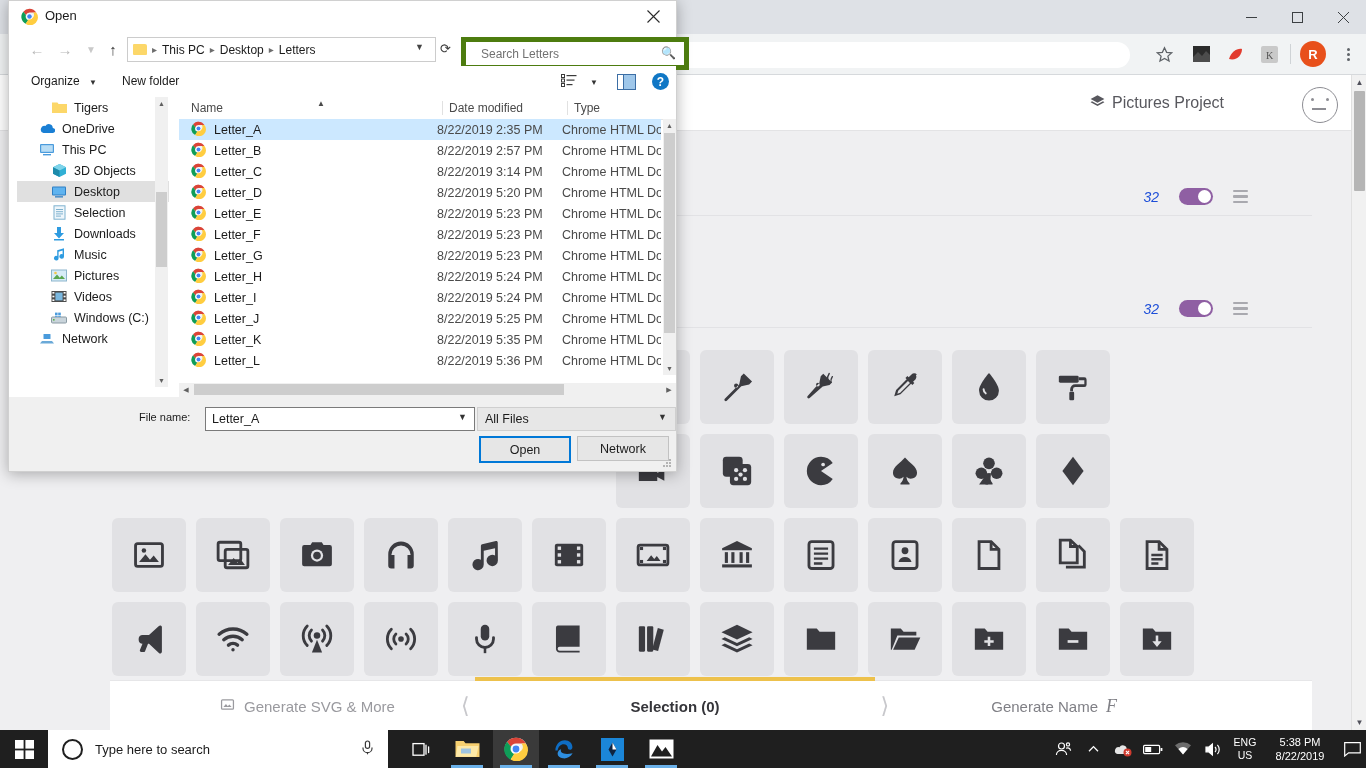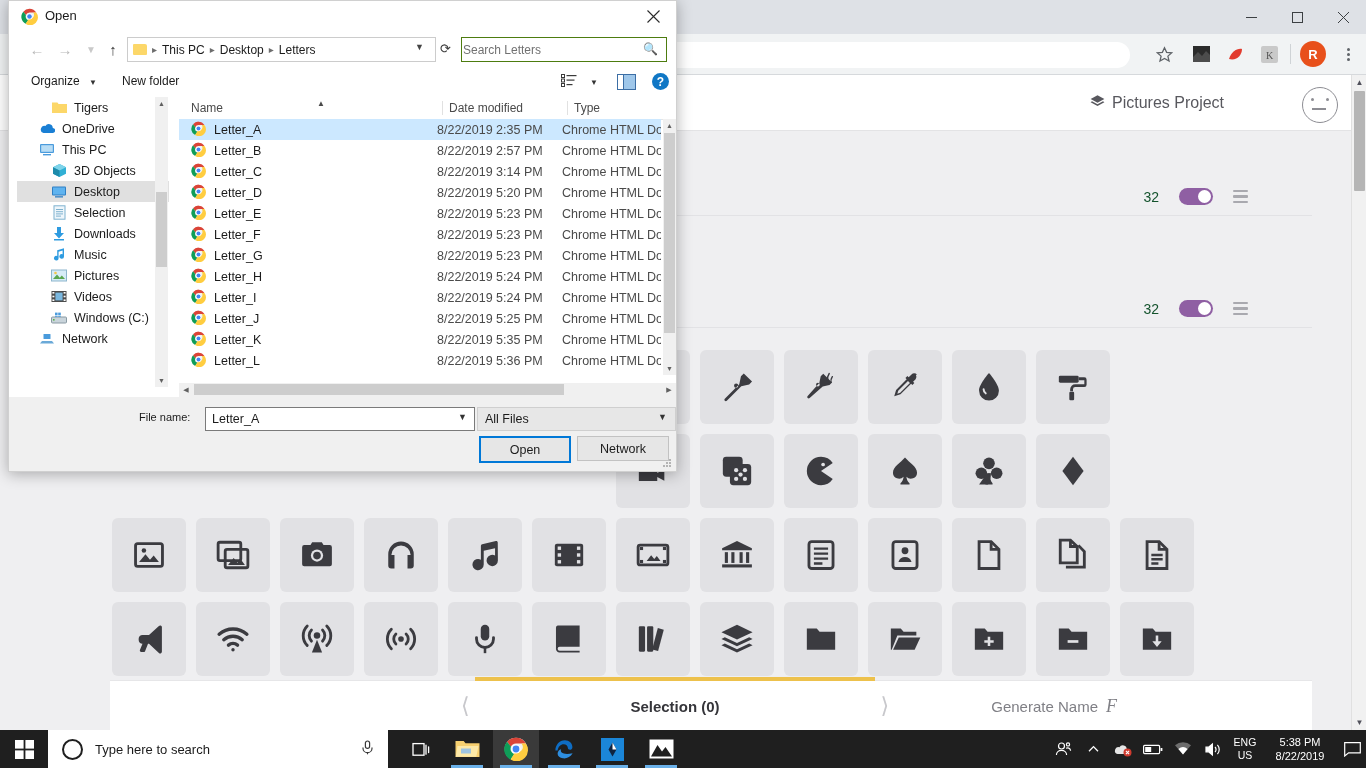--- a/index.html
+++ b/index.html
@@ -38,21 +38,21 @@
   .urbtn.on{background:#e8e8ea;color:#6f6f75;}
   #project-title{position:absolute;left:1090px;top:0;height:55px;display:flex;align-items:center;gap:7px;
                  color:#58585e;font-size:16px;}
   #layers-glyph{font-size:15px;color:#58585e;}
   #face-avatar{position:absolute;left:1302px;top:12px;width:34px;height:34px;border-radius:50%;border:1.6px solid #8d8d93;}
   #face-avatar .eye{position:absolute;top:10px;width:3px;height:3px;border-radius:50%;background:#8d8d93;}
   #face-avatar .eye.l{left:8px;} #face-avatar .eye.r{right:8px;}
   #face-avatar .mouth{position:absolute;left:9px;top:20px;width:14px;height:1.6px;background:#8d8d93;}
 
   .section-row{position:absolute;right:118px;display:flex;align-items:center;gap:20px;}
-  .sec-count{color:#14532d;font-size:14px;}
+  .sec-count{color:#1d4ed8;font-size:14px;font-style:italic;}
   .toggle{width:34px;height:17px;border-radius:9px;background:#8f5fa3;position:relative;}
   .toggle .knob{position:absolute;right:2px;top:2px;width:13px;height:13px;border-radius:50%;background:#fff;}
   .burger{display:flex;flex-direction:column;gap:3px;}
   .burger i{display:block;width:15px;height:2.6px;background:#a9a9af;border-radius:1px;}
   .sec-divider{position:absolute;left:112px;width:1200px;height:1px;background:#e2e2e5;}
 
   
   #icon-grid{position:absolute;left:112px;top:275px;}
   .gcell{position:absolute;width:74px;height:74px;background:#e1e1e4;border-radius:6px;
          display:flex;align-items:center;justify-content:center;color:#3b3b40;}
@@ -88,22 +88,22 @@
   .navbtn{position:absolute;top:36px;width:24px;height:24px;display:flex;align-items:center;justify-content:center;font-size:15px;color:#b8b8b8;}
   #nav-back{left:16px;} #nav-fwd{left:44px;}
   #nav-recent{left:70px;color:#c9c9c9;font-size:10px;}
   #nav-up{left:92px;color:#3a3a3a;font-size:15px;}
   #breadcrumb{position:absolute;left:118px;top:36px;width:302px;height:23px;border:1px solid #cccccc;background:#fff;
               display:flex;align-items:center;padding-left:5px;gap:5px;font-size:12px;color:#1b1b1b;}
   #bc-folder{width:14px;height:11px;background:#fcd769;border-radius:1px 2px 1px 1px;}
   .bc-sep{color:#6d6d6d;font-size:10px;}
   #bc-caret{position:absolute;left:406px;top:41px;color:#444;font-size:9px;}
   #bc-refresh{position:absolute;left:431px;top:40px;font-size:13px;color:#3a3a3a;}
-  #search-box{position:absolute;left:452px;top:36px;width:203px;height:23px;border:1px solid #4d7c0f;background:#fff;
-              display:flex;align-items:center;padding-left:1px;font-size:12px;color:#717171;}
+  #search-box{position:absolute;left:452px;top:36px;width:203px;height:23px;border:5px solid #4d7c0f;background:#fff;
+              display:flex;align-items:center;padding-left:15px;font-size:12px;color:#717171;}
   #search-icon{position:absolute;right:8px;top:4px;color:#4a4a4a;font-size:12px;}
 
   #dlg-cmdbar{position:absolute;left:0;top:65px;width:667px;height:31px;background:#ffffff;}
   #organize{position:absolute;left:22px;top:73px;font-size:12px;color:#1b1b1b;}
   #org-caret{position:absolute;left:80px;top:77px;font-size:8px;color:#333;}
   #newfolder{position:absolute;left:113px;top:73px;font-size:12px;color:#1b1b1b;}
   #view-icon{position:absolute;left:552px;top:73px;display:flex;align-items:center;gap:2px;}
   #view-caret{position:absolute;left:581px;top:77px;font-size:8px;color:#333;}
   #pane-icon{position:absolute;left:608px;top:73px;width:17px;height:14px;border:1.4px solid #3c6ea5;display:flex;}
   #pane-icon .lp{width:5px;background:#fff;border-right:1.4px solid #3c6ea5;}
@@ -602,20 +602,29 @@
             <path d="M8 3.5H5.5A1.5 1.5 0 0 0 4 5v15.5h8"></path>
             <path d="M9 2h5v2.6H9z" fill="#3b3b40" stroke="none"></path>
             <path d="M14.5 3.5H17A1.5 1.5 0 0 1 18.5 5v3"></path>
             <path d="M10 9h5.5L19.5 13v8.5H10z"></path>
             <path d="M15.5 9v4h4"></path>
           </svg>
       </div>
     </div>
 
     <div id="action-bar">
+      <div id="act-left">
+        <span>
+          <svg width="15" height="15" viewBox="0 0 24 24" fill="none" stroke="#9a9a9f" stroke-width="2">
+              <rect x="2.5" y="4.5" width="19" height="15" rx="1.5"></rect>
+              <path d="M5.5 16l4-5 3 3.6 2.4-2.8 3.6 4.2z" fill="#9a9a9f" stroke="none"></path>
+            </svg>
+        </span>
+        <span>Generate SVG &amp; More</span>
+      </div>
 
       <div id="act-center-wrap">
         <div id="act-center" style="border-top-color: rgb(237, 193, 76);"></div>
         <div id="act-center-label">Selection (0)</div>
         <span class="chev" id="chev-l">⟨</span>
         <span class="chev" id="chev-r">⟩</span>
       </div>
 
       <div id="act-right">
         <span>Generate Name</span>

